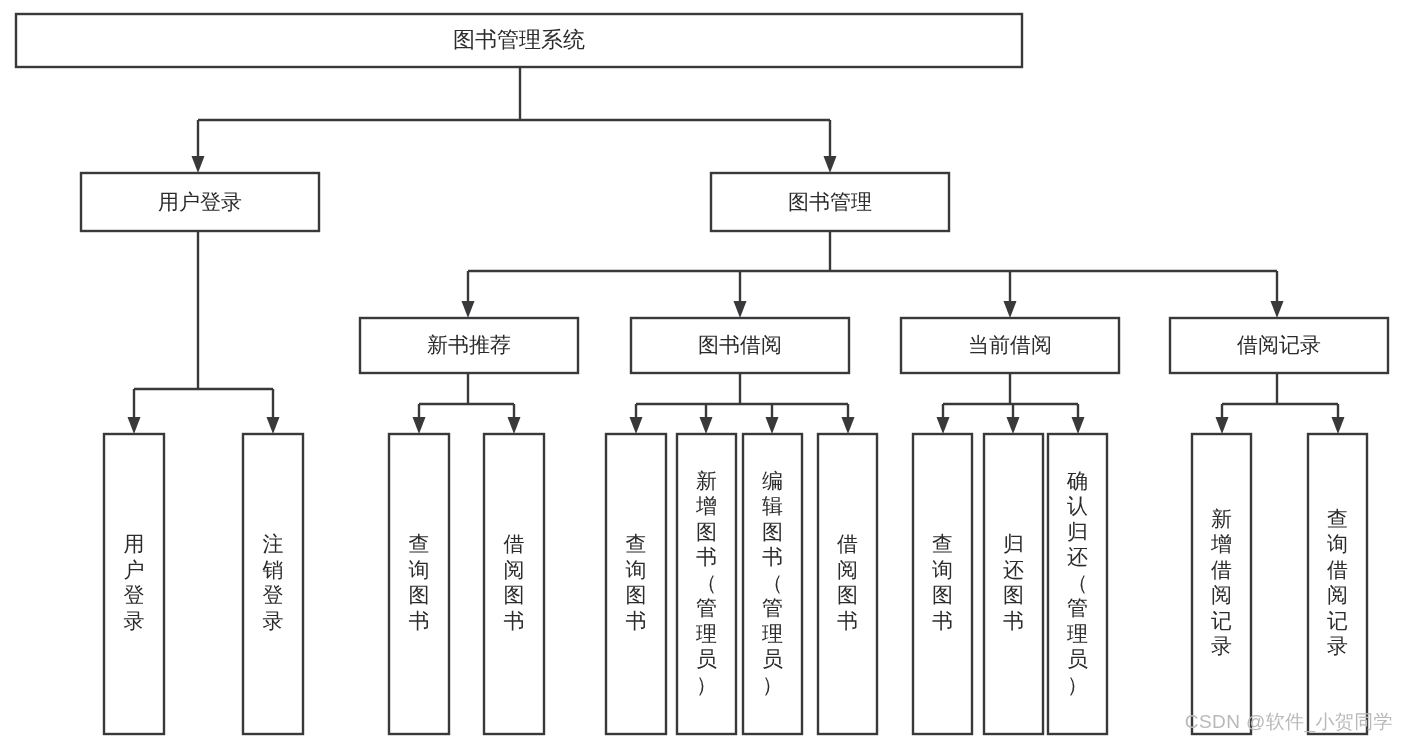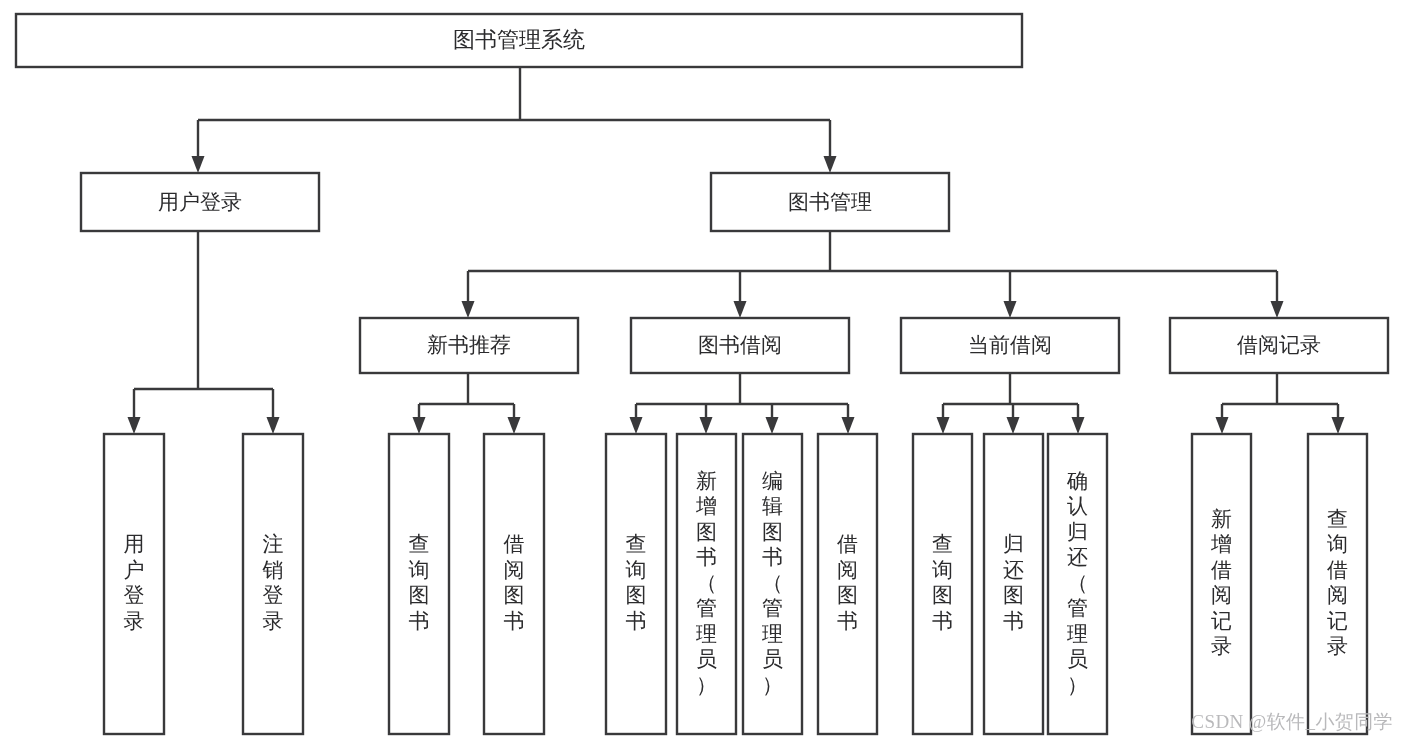--- a/index.html
+++ b/index.html
@@ -59,21 +59,21 @@
     font-family: "Liberation Sans", "DejaVu Sans", sans-serif;
     font-size: 21px;
     fill: #2b2b2d;
     text-anchor: middle;
     white-space: pre;
   }
   .watermark {
     position: absolute;
     right: 12px;
     bottom: 6px;
-    font-family: Liberation Serif, serif;
+    font-family: Liberation Sans, sans-serif;
     font-size: 19px;
     color: #b9b9bb;
     letter-spacing: 0.4px;
     user-select: none;
     pointer-events: none;
     white-space: nowrap;
   }
 </style>
 </head>
 <body>

